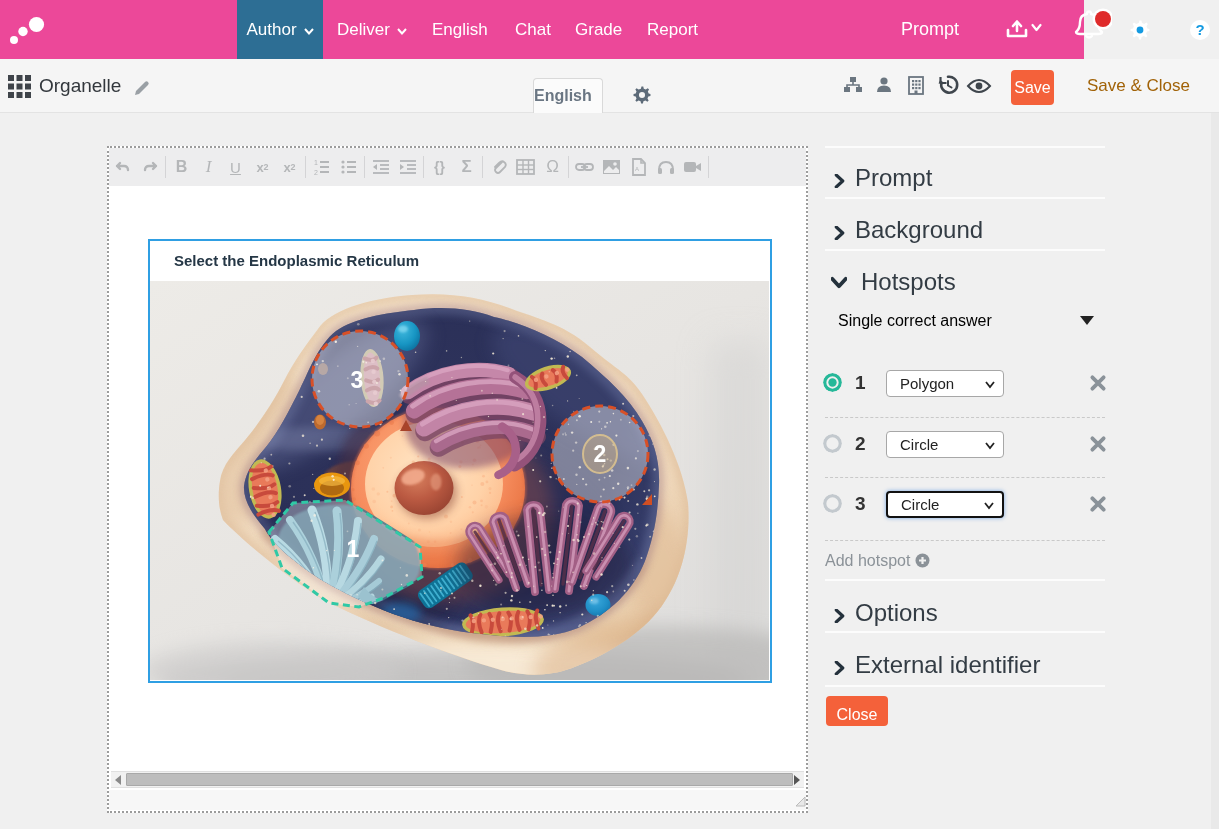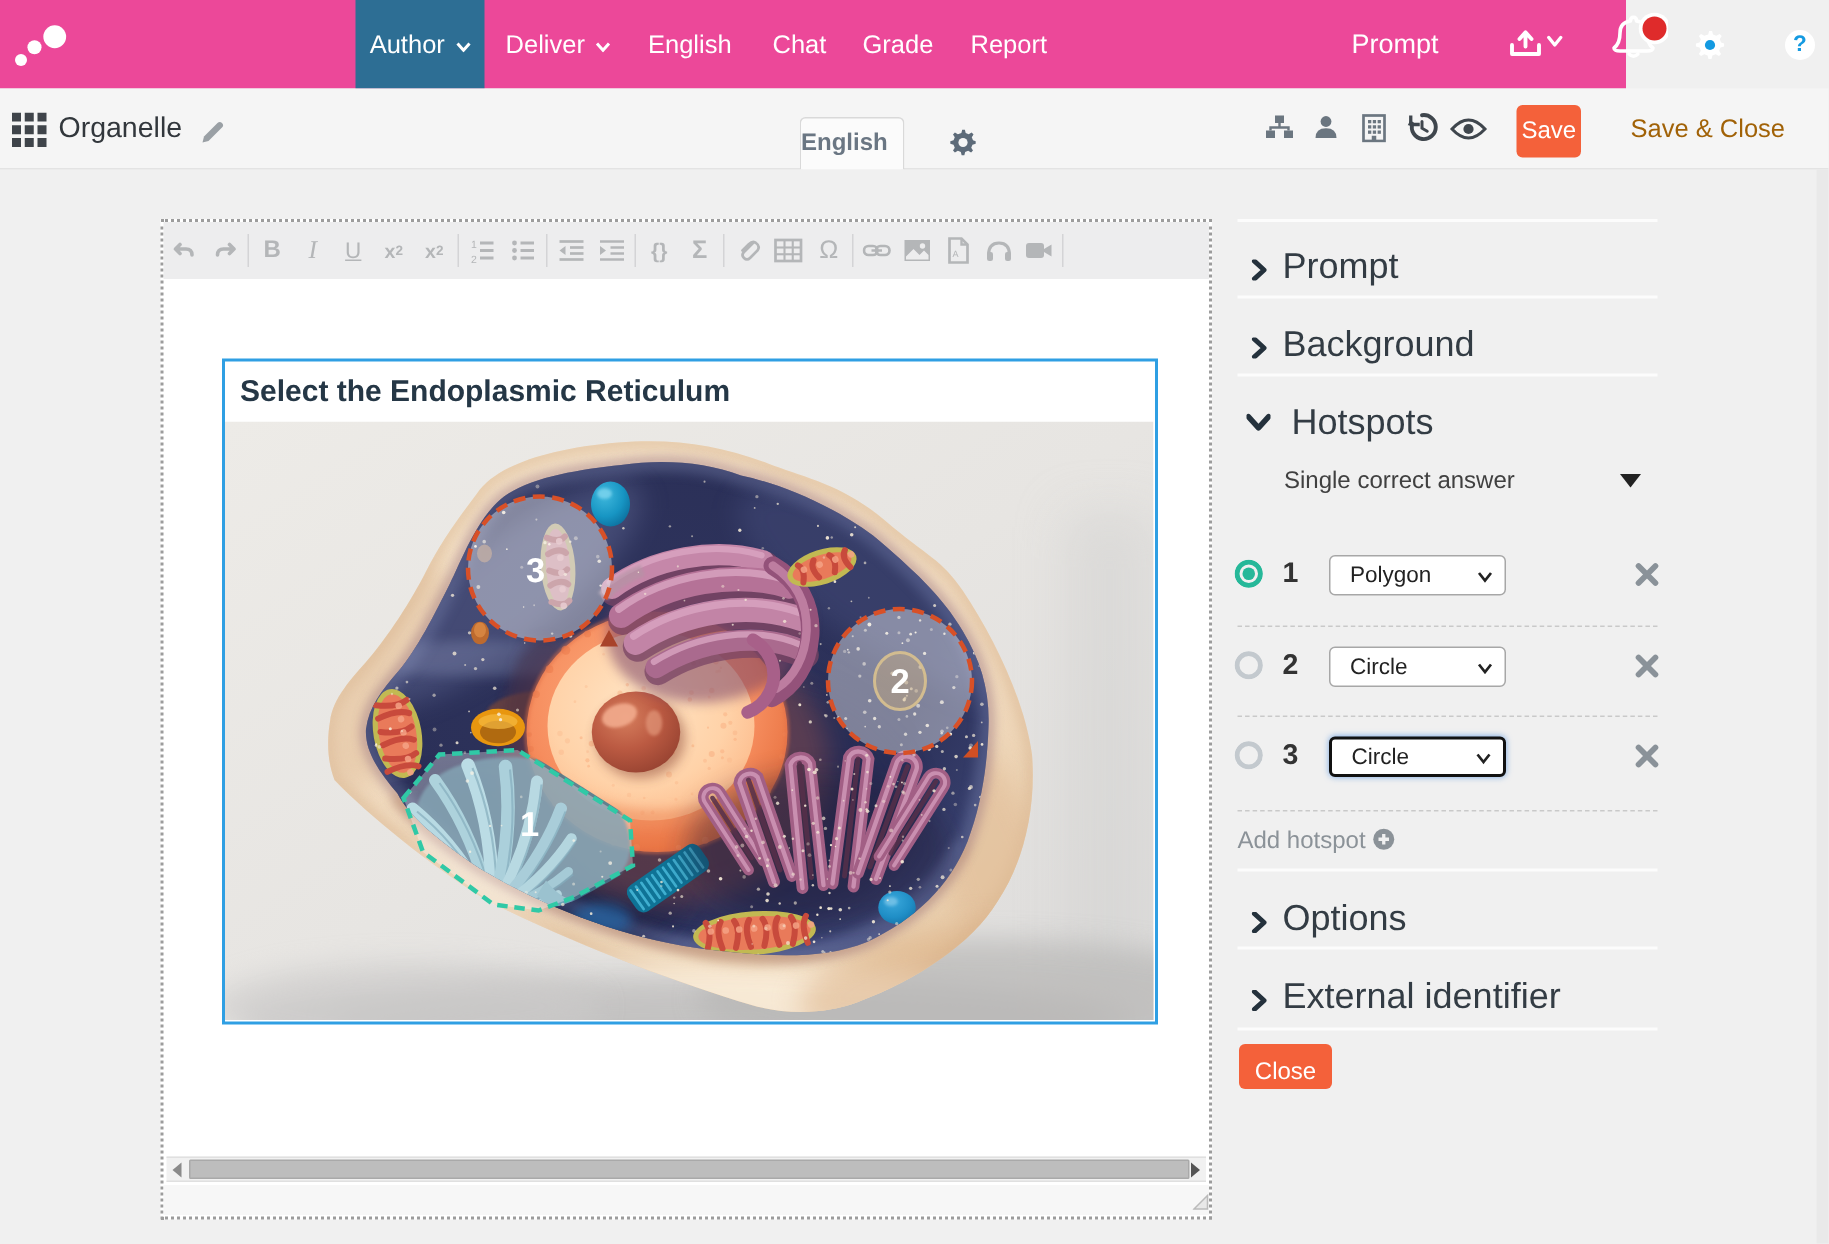--- a/index.html
+++ b/index.html
@@ -7,21 +7,21 @@
 .nav.active{background:#2d6e94}
 .caret{display:inline-block;width:10px;height:7px;margin-left:7px}
 .bar2{position:absolute;left:0;top:59px;width:1219px;height:54px;background:#f5f5f5;border-bottom:1px solid #e3e3e3}
 .title{position:absolute;left:39px;top:75px;font-size:19px;font-weight:normal;color:#32373c}
 .entab{position:absolute;left:533px;top:78px;width:70px;height:35px;background:#fbfbfb;border:1px solid #d9d9d9;border-bottom:none;border-radius:4px 4px 0 0;color:#6a7683;font-weight:bold;font-size:16px;text-align:left;line-height:33px}
 .editor{position:absolute;left:107px;top:146px;width:701px;height:667px;background:#fff;border:2px dotted #9c9c9c}
 .toolbar{position:absolute;left:0;top:0;width:697px;height:38px;background:#ededee;display:flex;align-items:center;color:#b4b6b8;font-size:15px}
 .ti{display:inline-flex;align-items:center;justify-content:center;width:27px;height:24px;flex:0 0 auto}
 .tsep{width:1px;height:22px;background:#d4d4d6;margin:0 2px;flex:0 0 auto}
 .qbox{position:absolute;left:39px;top:91px;width:624px;height:444px;border:2px solid #2f9fe3;background:#fff}
-.qcap{height:40px;line-height:40px;padding-left:10px;font-size:20px;font-weight:bold;color:#253746}
+.qcap{height:40px;line-height:40px;padding-left:24px;font-size:15px;font-weight:bold;color:#253746}
 .hsb{position:absolute;left:2px;top:623px;width:693px;height:17px;background:#f1f1f1;border-top:1px solid #e0e0e0;border-bottom:1px solid #e0e0e0}
 .hsb .thumb{position:absolute;left:15px;top:1px;width:667px;height:13px;background:#bdbdbd;border:1px solid #a9a9a9;border-radius:1px}
 .arr{position:absolute;top:3px;width:0;height:0;border-top:5px solid transparent;border-bottom:5px solid transparent}
 .efoot{position:absolute;left:0px;top:642px;width:697px;height:20px;background:#f7f7f7}
 .sline{position:absolute;left:825px;width:280px;height:2px;background:#fcfcfc}
 .dline{position:absolute;left:825px;width:280px;border-top:1px dashed #c9c9c9}
 .sechead{position:absolute;left:825px;width:280px;font-size:24px;color:#333c44}
 .sechead svg{margin-right:10px}
 .radio{position:absolute;width:19px;height:19px;border-radius:50%}
 .num{position:absolute;font-size:19px;font-weight:bold;color:#333}
@@ -1077,21 +1077,21 @@
 <div class="dline" style="top:540px"></div>
 <div class="sechead" style="top:164px;left:834px"><svg width="11" height="14" viewBox="0 0 10 13" style="vertical-align:-2px">
       <path d="M2,1 L8,6.5 L2,12" stroke="#24313c" stroke-width="3" fill="none" stroke-linecap="round" stroke-linejoin="round"></path>
     </svg>Prompt</div>
 <div class="sechead" style="top:216px;left:834px"><svg width="11" height="14" viewBox="0 0 10 13" style="vertical-align:-2px">
       <path d="M2,1 L8,6.5 L2,12" stroke="#24313c" stroke-width="3" fill="none" stroke-linecap="round" stroke-linejoin="round"></path>
     </svg>Background</div>
 <div class="sechead" style="top:268px;left:831px"><svg width="16" height="13" viewBox="0 0 13 10" style="vertical-align:1px">
       <path d="M1,2 L6.5,8 L12,2" stroke="#24313c" stroke-width="3" fill="none" stroke-linecap="round" stroke-linejoin="round"></path>
     </svg><span style="margin-left:4px">Hotspots</span></div>
-<div style="position:absolute;left:856px;top:312px;font-size:16px;color:#404040">Single correct answer</div>
+<div style="position:absolute;left:838px;top:312px;font-size:16px;color:#000000">Single correct answer</div>
 <div style="position:absolute;left:1080px;top:316px;width:0;height:0;border-left:7px solid transparent;border-right:7px solid transparent;border-top:9px solid #222"></div>
 <svg class="radio" style="left:823px;top:373px" viewBox="0 0 20 20">
     <circle cx="10" cy="10" r="8.2" fill="none" stroke="#26b899" stroke-width="3.4"></circle>
     <circle cx="10" cy="10" r="4.4" fill="#26b899"></circle>
   </svg>
 <div class="num" style="left:855px;top:372px">1</div>
 <div class="sel" style="top:370px">Polygon<span class="selc">
       <svg width="10" height="9" viewBox="0 0 10 9">
         <path d="M1,2 L5,7 L9,2" stroke="#222" stroke-width="1.8" fill="none"></path>
       </svg>

